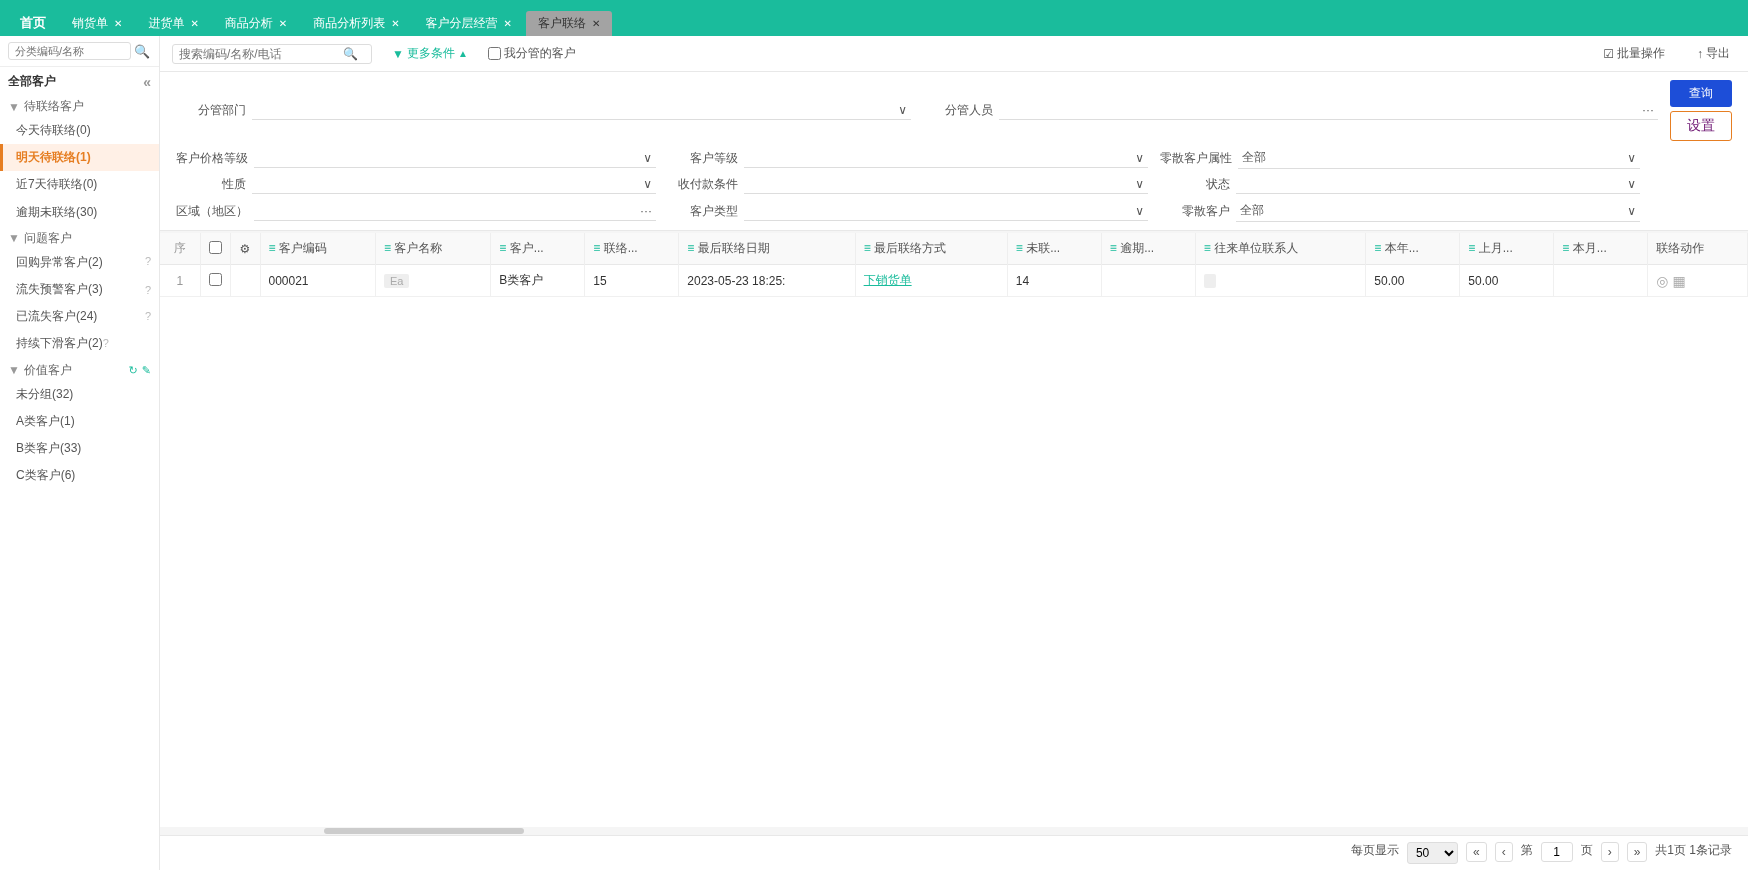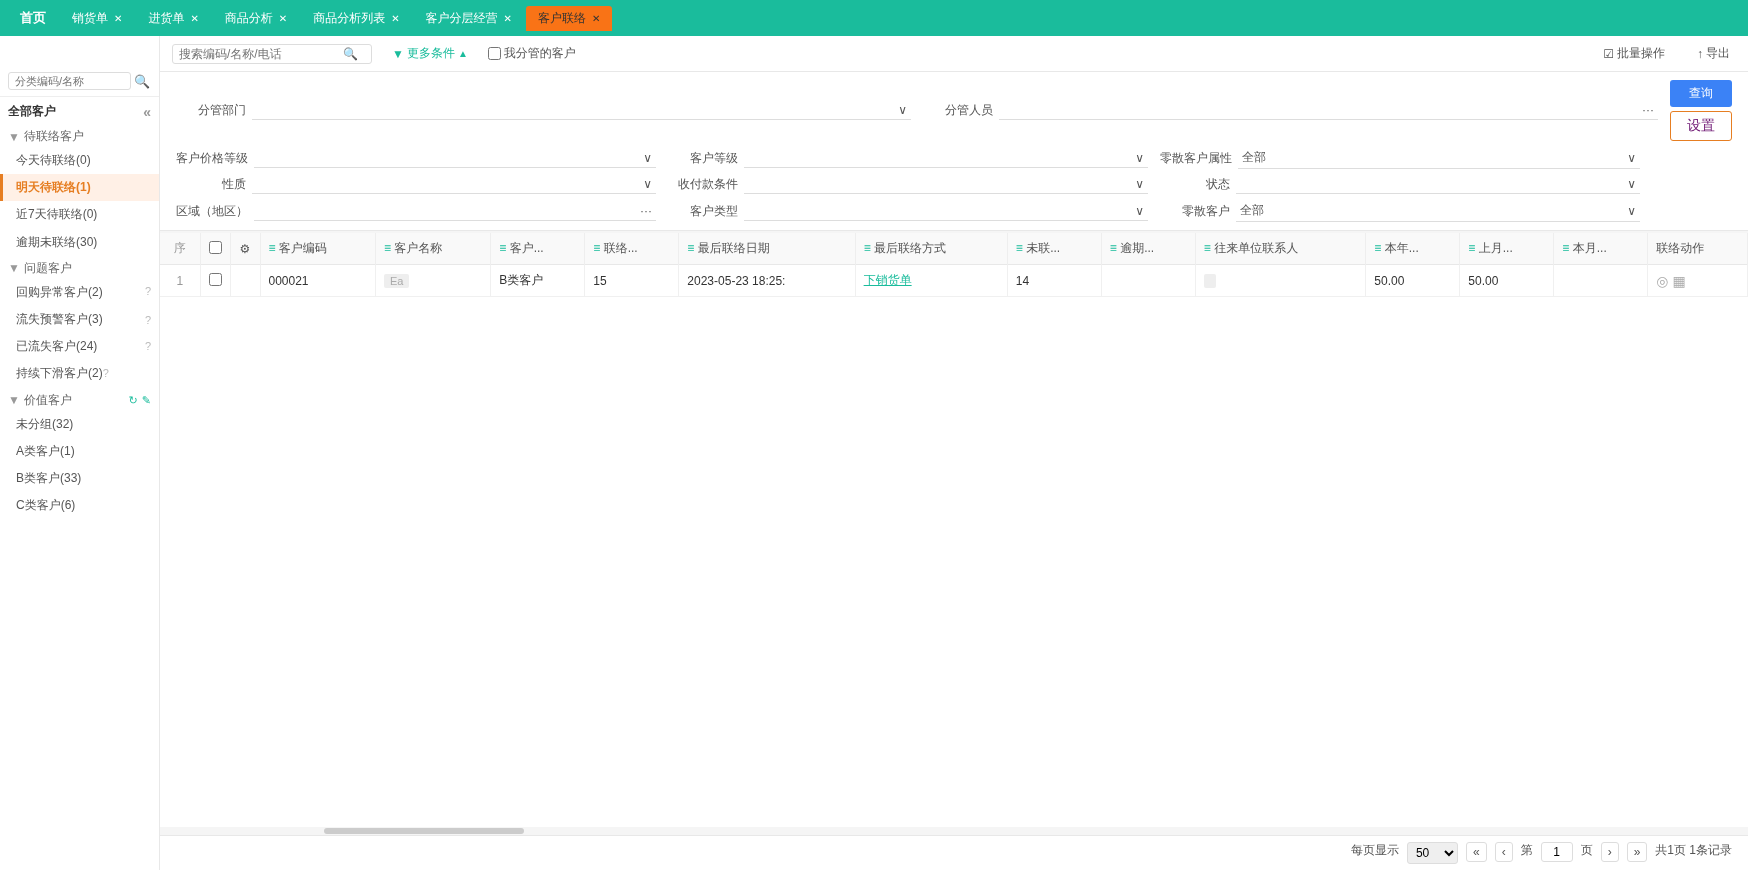--- a/index.html
+++ b/index.html
@@ -3,36 +3,36 @@
   <meta charset="utf-8">
   <style>
     * { box-sizing: border-box; margin: 0; padding: 0; font-family: 'Microsoft YaHei', Arial, sans-serif; font-size: 12px; }
     body { background: #f5f5f5; overflow: hidden; }
 
     
     .top-nav {
       background: #1abc9c;
       height: 36px;
       display: flex;
-      align-items: center;
+      align-items: flex-end;
       padding: 0 8px;
       gap: 2px;
     }
     .nav-item {
       color: #fff;
       padding: 4px 12px;
       cursor: pointer;
       border-radius: 3px 3px 0 0;
       white-space: nowrap;
       font-size: 13px;
       display: flex;
       align-items: center;
       gap: 4px;
     }
-    .nav-item.active { background: #f97316; color: #333; }
+    .nav-item.active { background: #a3a3a3; color: #333; }
     .nav-item .close-x { font-size: 10px; color: inherit; margin-left: 2px; }
     .nav-home { font-weight: bold; }
 
     
     .main-layout {
       display: flex;
       height: calc(870px - 36px);
     }
 
     
@@ -44,21 +44,20 @@
       display: flex;
       flex-direction: column;
       overflow-y: auto;
     }
     .sidebar-search {
       display: flex;
       align-items: center;
       padding: 6px 8px;
       border-bottom: 1px solid #eee;
       gap: 4px;
-      margin-top: 30px;
     }
     .sidebar-search input {
       border: 1px solid #ddd;
       border-radius: 3px;
       padding: 2px 6px;
       width: 100%;
       font-size: 11px;
       outline: none;
     }
     .sidebar-search-icon { color: #999; font-size: 13px; cursor: pointer; }
@@ -188,21 +187,21 @@
       display: flex;
       align-items: center;
       justify-content: space-between;
       border-bottom: 1px solid #ddd;
       padding: 2px 4px;
       cursor: pointer;
       color: #555;
     }
 
     .query-btn {
-      background: #3b82f6;
+      background: #1d4ed8;
       color: #fff;
       border: none;
       border-radius: 3px;
       padding: 5px 16px;
       cursor: pointer;
       font-size: 12px;
     }
     .set-btn {
       background: #fff;
       color: #701a75;

